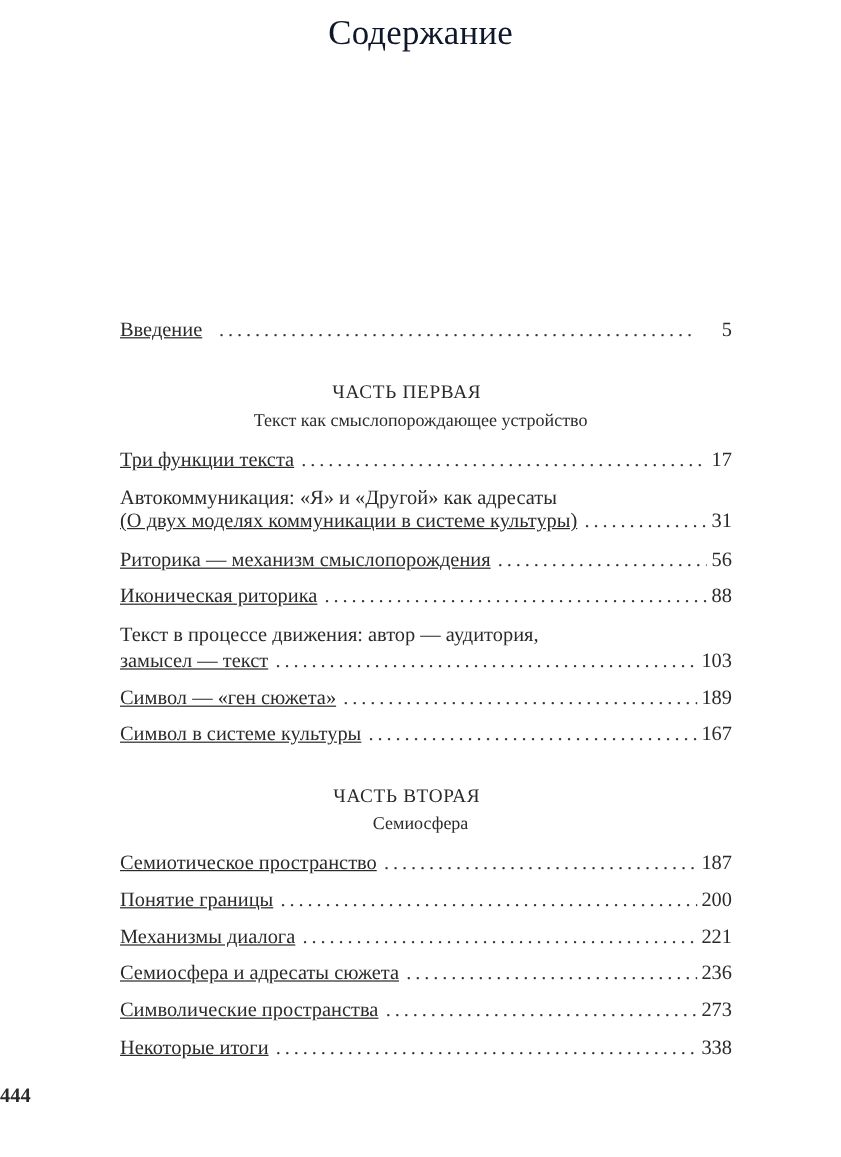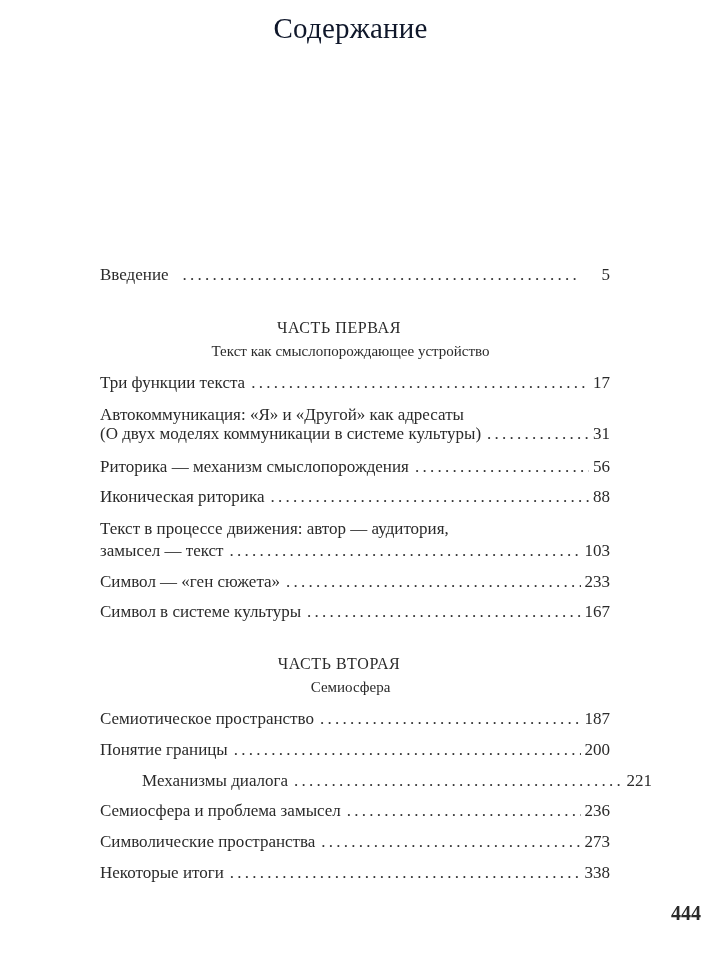--- a/index.html
+++ b/index.html
@@ -37,20 +37,21 @@
       left: 0;
       width: 510px;
       font-size: 17px;
       line-height: 22px;
       display: flex;
       align-items: flex-end;
     }
     .entry .title {
       white-space: nowrap;
       flex: 0 0 auto;
+      text-decoration: underline;
     }
     .entry .leader {
       flex: 1 1 auto;
       overflow: hidden;
       white-space: nowrap;
       margin: 0 4px 0 6px;
       letter-spacing: 3.6px;
       color: #333;
     }
     .entry .leader::before {
@@ -85,22 +86,22 @@
       width: 701px;
       text-align: center;
       font-size: 15px;
       line-height: 22px;
     }
     .folio {
       position: absolute;
       top: 902px;
       left: 0;
       width: 701px;
-      text-align: right;
-      font-size: 20px;
+      text-align: left;
+      font-size: 17px;
       font-weight: bold;
       line-height: 22px;
     }
   </style>
 </head>
 <body>
 
 <div class="page-title">Содержание</div>
 
 <div class="toc">
@@ -143,21 +144,21 @@
   <div class="entry-first-line" style="top:518px;">Текст в процессе движения:  автор — аудитория,</div>
   <div class="entry" style="top:540px;">
     <span class="title">замысел — текст</span>
     <span class="leader"></span>
     <span class="page">103</span>
   </div>
 
   <div class="entry" style="top:571px;">
     <span class="title">Символ — «ген сюжета»</span>
     <span class="leader"></span>
-    <span class="page">233</span>
+    <span class="page">189</span>
   </div>
 
   <div class="entry" style="top:601px;">
     <span class="title">Символ в системе культуры</span>
     <span class="leader"></span>
     <span class="page">167</span>
   </div>
 </div>
 
 <div class="part-heading" style="top:653px;">ЧАСТЬ ВТОРАЯ</div>
@@ -167,27 +168,27 @@
   <div class="entry" style="top:708px;align-items:flex-end;">
     <span class="title">Семиотическое пространство</span>
     <span class="leader"></span>
     <span class="page">187</span>
   </div>
   <div class="entry" style="top:739px;">
     <span class="title">Понятие границы</span>
     <span class="leader"></span>
     <span class="page">200</span>
   </div>
-  <div class="entry" style="top:770px;margin-left:42px;">
+  <div class="entry" style="top:770px;">
     <span class="title">Механизмы диалога</span>
     <span class="leader"></span>
     <span class="page">221</span>
   </div>
   <div class="entry" style="top:800px;">
-    <span class="title">Семиосфера и проблема замысел</span>
+    <span class="title">Семиосфера и адресаты сюжета</span>
     <span class="leader"></span>
     <span class="page">236</span>
   </div>
   <div class="entry" style="top:831px;">
     <span class="title">Символические пространства</span>
     <span class="leader"></span>
     <span class="page">273</span>
   </div>
   <div class="entry" style="top:862px;">
     <span class="title">Некоторые итоги</span>

